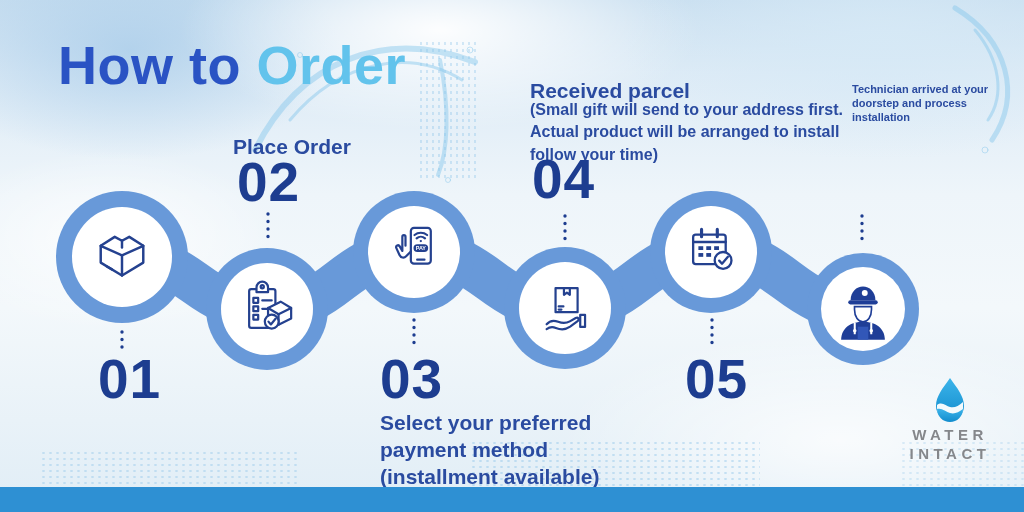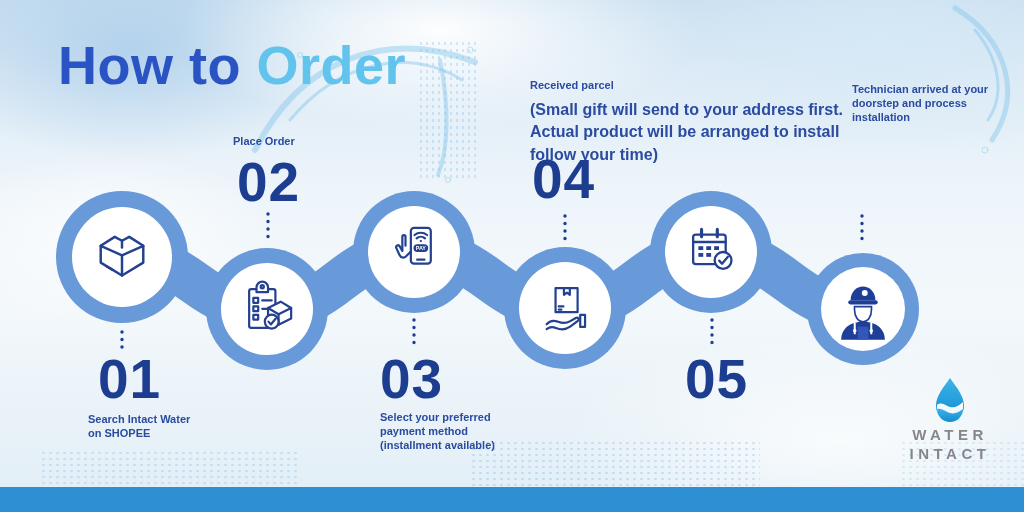--- a/index.html
+++ b/index.html
@@ -19,21 +19,21 @@
     background-size:7px 6px;}
   .sp1{left:40px;top:450px;width:260px;height:38px;opacity:.55;}
   .sp2{left:470px;top:440px;width:290px;height:48px;opacity:.6;}
   .sp3{left:418px;top:40px;width:60px;height:140px;opacity:.5;background-size:6px 7px;}
   .sp4{left:900px;top:440px;width:124px;height:46px;opacity:.4;}
   .splashsvg{position:absolute;left:0;top:0;filter:blur(.6px);}
   .title{position:absolute;left:58px;top:34px;font-size:54px;font-weight:800;letter-spacing:.5px;white-space:nowrap;}
   .title .t1{color:#2a53c4;}
   .title .t2{color:#62c3ec;}
   .num{position:absolute;font-size:55px;font-weight:700;color:#1d3d90;line-height:1;letter-spacing:1px;text-align:right;}
-  .cap{position:absolute;font-size:11px;font-weight:700;color:#2a4ba0;line-height:1.28;white-space:pre-line;}
+  .cap{position:absolute;font-size:21px;font-weight:700;color:#2a4ba0;line-height:1.28;white-space:pre-line;}
   .sub{position:absolute;font-size:16px;font-weight:600;color:#2a4ba0;line-height:1.4;white-space:pre-line;}
   .logo{position:absolute;left:880px;top:376px;width:140px;text-align:center;}
   .logo .lt{font-size:15px;font-weight:600;color:#85878b;letter-spacing:4.5px;line-height:1.25;}
   .bottombar{position:absolute;left:0;top:487px;width:1024px;height:25px;background:#2e90d3;}
   svg text{font-family:"Liberation Sans","DejaVu Sans",sans-serif;}
 </style>
 </head>
 <body>
 
 <div class="stage">
@@ -162,22 +162,20 @@
       <path d="M24.8 30 h14.4 v2.5 c0 6.2 -3.3 10.3 -7.2 10.3 s-7.2 -4.1 -7.2 -10.3 Z" fill="#ffffff" stroke="#1f3e97" stroke-width="1.4"></path>
       <path d="M13.5 58 c0 -10 8.2 -15.3 18.5 -15.3 s18.5 5.3 18.5 15.3 Z" fill="#1f3e97"></path>
       <rect x="27.5" y="47" width="9" height="11" fill="#3257b8"></rect>
       <path d="M25 43.8 v9.5 M39 43.8 v9.5" stroke="#ffffff" stroke-width="1.7"></path>
       <circle cx="25" cy="50.5" r="1.5" fill="#ffffff"></circle>
       <circle cx="39" cy="50.5" r="1.5" fill="#ffffff"></circle>
     </g>
   </svg>
 
   <div class="num" style="left:98px;top:352px">01</div>
-  <div class="cap" style="left:88px;top:412px">Search Intact Water
-on SHOPEE</div>
 
   <div class="cap" style="left:233px;top:134px">Place Order</div>
   <div class="num" style="left:237px;top:155px">02</div>
 
   <div class="num" style="left:380px;top:352px">03</div>
   <div class="cap" style="left:380px;top:410px">Select your preferred
 payment method
 (installment available)</div>
 
   <div class="cap" style="left:530px;top:78px">Received parcel</div>

